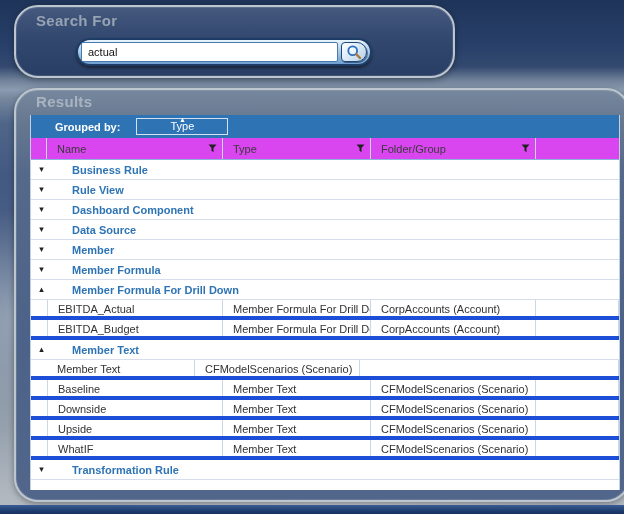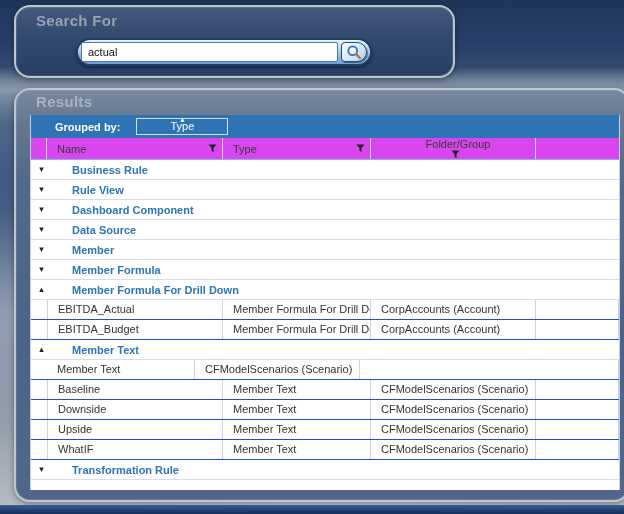--- a/index.html
+++ b/index.html
@@ -22,21 +22,21 @@
         #5d7090 58%, #73829a 68%, #8b96a6 78%,
         #9ea8b3 87%, #b0b7bf 96%, #b6bcc3 100%);
   }
   .bottom-bar{
     position:absolute;left:0;right:0;bottom:0;height:9px;
     background:linear-gradient(180deg,#3a5d95 0%,#1d3a6b 70%,#16305c 100%);
   }
 
   
   .panel{
-    position:absolute;border:2px solid #bdc5cf;border-radius:16px;
+    position:absolute;border:2px solid #bdc5cf;border-radius:24px;
     box-shadow:0 2px 6px rgba(0,0,0,.35), inset 0 0 0 1px rgba(255,255,255,.12);
   }
   .panel-title{
     position:absolute;left:20px;top:5px;font-size:15px;letter-spacing:.3px;
     font-weight:600;
   }
 
   
   .search-panel{
     left:14px;top:5px;width:437px;height:69px;
@@ -97,36 +97,36 @@
   .hcell{
     position:relative;display:flex;align-items:center;
     border-right:1px solid #c9d5e8;box-sizing:border-box;
     padding-left:10px;color:#3a3a3a;cursor:pointer;
   }
   .hcell .flabel{flex:1;}
   .hcell .funnel{margin-right:5px;display:flex;align-items:center;cursor:pointer;}
   .c-ind{width:16px;padding:0;}
   .c0{width:176px;}
   .c1{width:148px;}
-  .c2{width:165px;flex-direction:column;}
+  .c2{width:165px;}
   .c3{flex:1;border-right:none;}
 
   .group-row{
     display:flex;height:20px;align-items:center;background:#fff;
     border-bottom:1px solid #d6dded;box-sizing:border-box;cursor:pointer;
   }
   .group-row .tri{
     width:13px;margin-left:4px;text-align:center;font-size:9px;color:#222;
     line-height:1;
   }
   .group-row .group-label{font-weight:bold;color:#2e74b5;margin-left:24px;}
 
   .data-row{
     display:flex;height:20px;background:#fff;
-    border-bottom:1px solid #1d4ed8;box-sizing:border-box;cursor:pointer;
+    border-bottom:4px solid #1d4ed8;box-sizing:border-box;cursor:pointer;
   }
   .data-row .row-indent{width:16px;}
   .data-row .cell{
     display:block;box-sizing:border-box;line-height:19px;
     border-right:1px solid #c9d5e8;padding-left:10px;overflow:hidden;
     white-space:nowrap;
   }
   .data-row .cell.c0{border-left:1px solid #c9d5e8;width:176px;}
   .data-row .cell.c1{width:148px;}
   .data-row .cell.c2{width:165px;}

